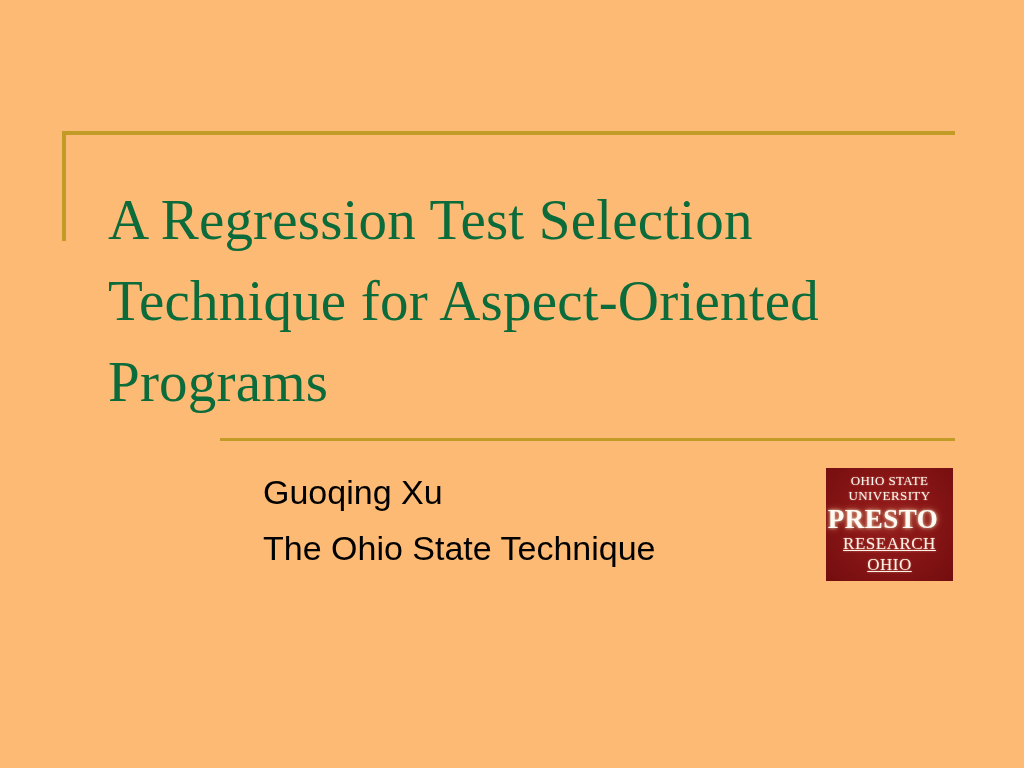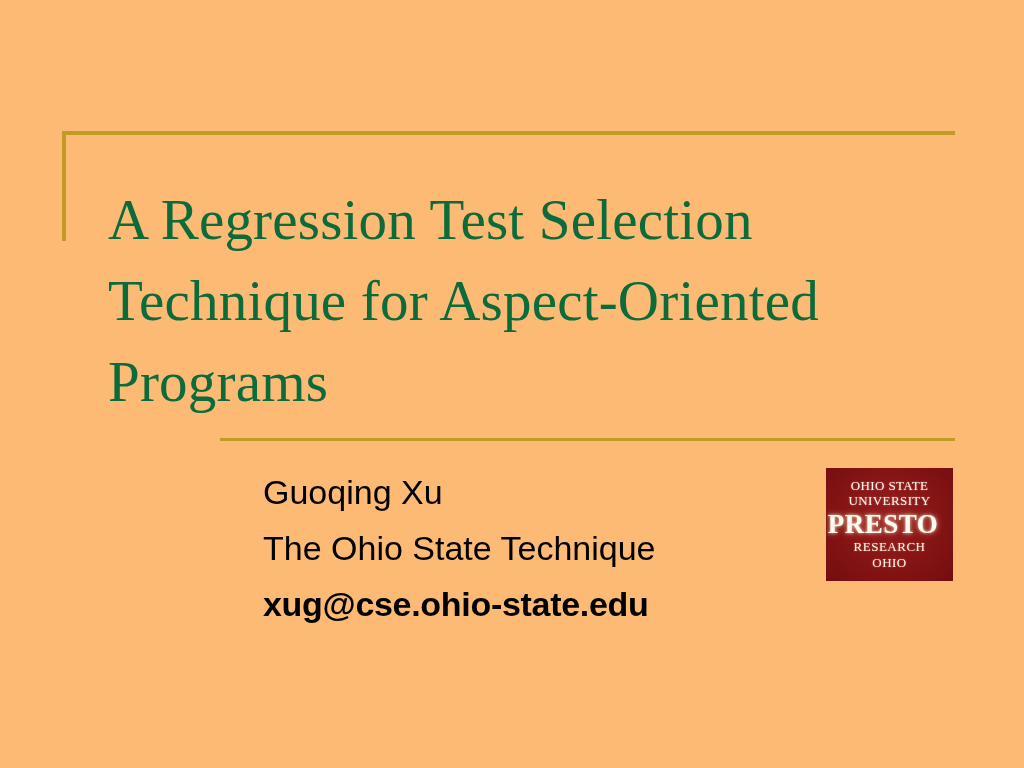--- a/index.html
+++ b/index.html
@@ -123,43 +123,43 @@
     letter-spacing: 0.5px;
     margin: 1px 13px 1px 0;
     color: #fffaf4;
     text-shadow:
       0 0 3px rgba(255,225,190,0.95),
       0 0 7px rgba(255,205,150,0.6),
       1px 1px 0 rgba(90,8,10,0.55);
   }
   .logo-line-md {
     display: block;
-    font-size: 13px;
+    font-size: 17px;
     line-height: 1.22;
     letter-spacing: 0.5px;
     color: #fdf1e8;
     text-shadow: 0 0 2px rgba(255,215,180,0.5);
+    text-decoration: underline;
   }
 </style>
 </head>
 <body>
 
 <div id="slide">
 
   <div class="frame-top"></div>
   <div class="frame-left"></div>
 
   <div class="title">A Regression Test Selection Technique for Aspect-Oriented Programs</div>
 
   <div class="divider"></div>
 
   <div class="subtitle-block">
     <span class="subtitle-line">Guoqing Xu</span>
     <span class="subtitle-line">The Ohio State Technique</span>
-    <span class="subtitle-line bold">xug@cse.ohio-state.edu</span>
   </div>
 
   <div class="logo">
     <span class="logo-line-sm">OHIO STATE</span>
     <span class="logo-line-sm">UNIVERSITY</span>
     <span class="logo-presto">PRESTO</span>
     <span class="logo-line-md">RESEARCH</span>
     <span class="logo-line-md">OHIO</span>
   </div>
 

